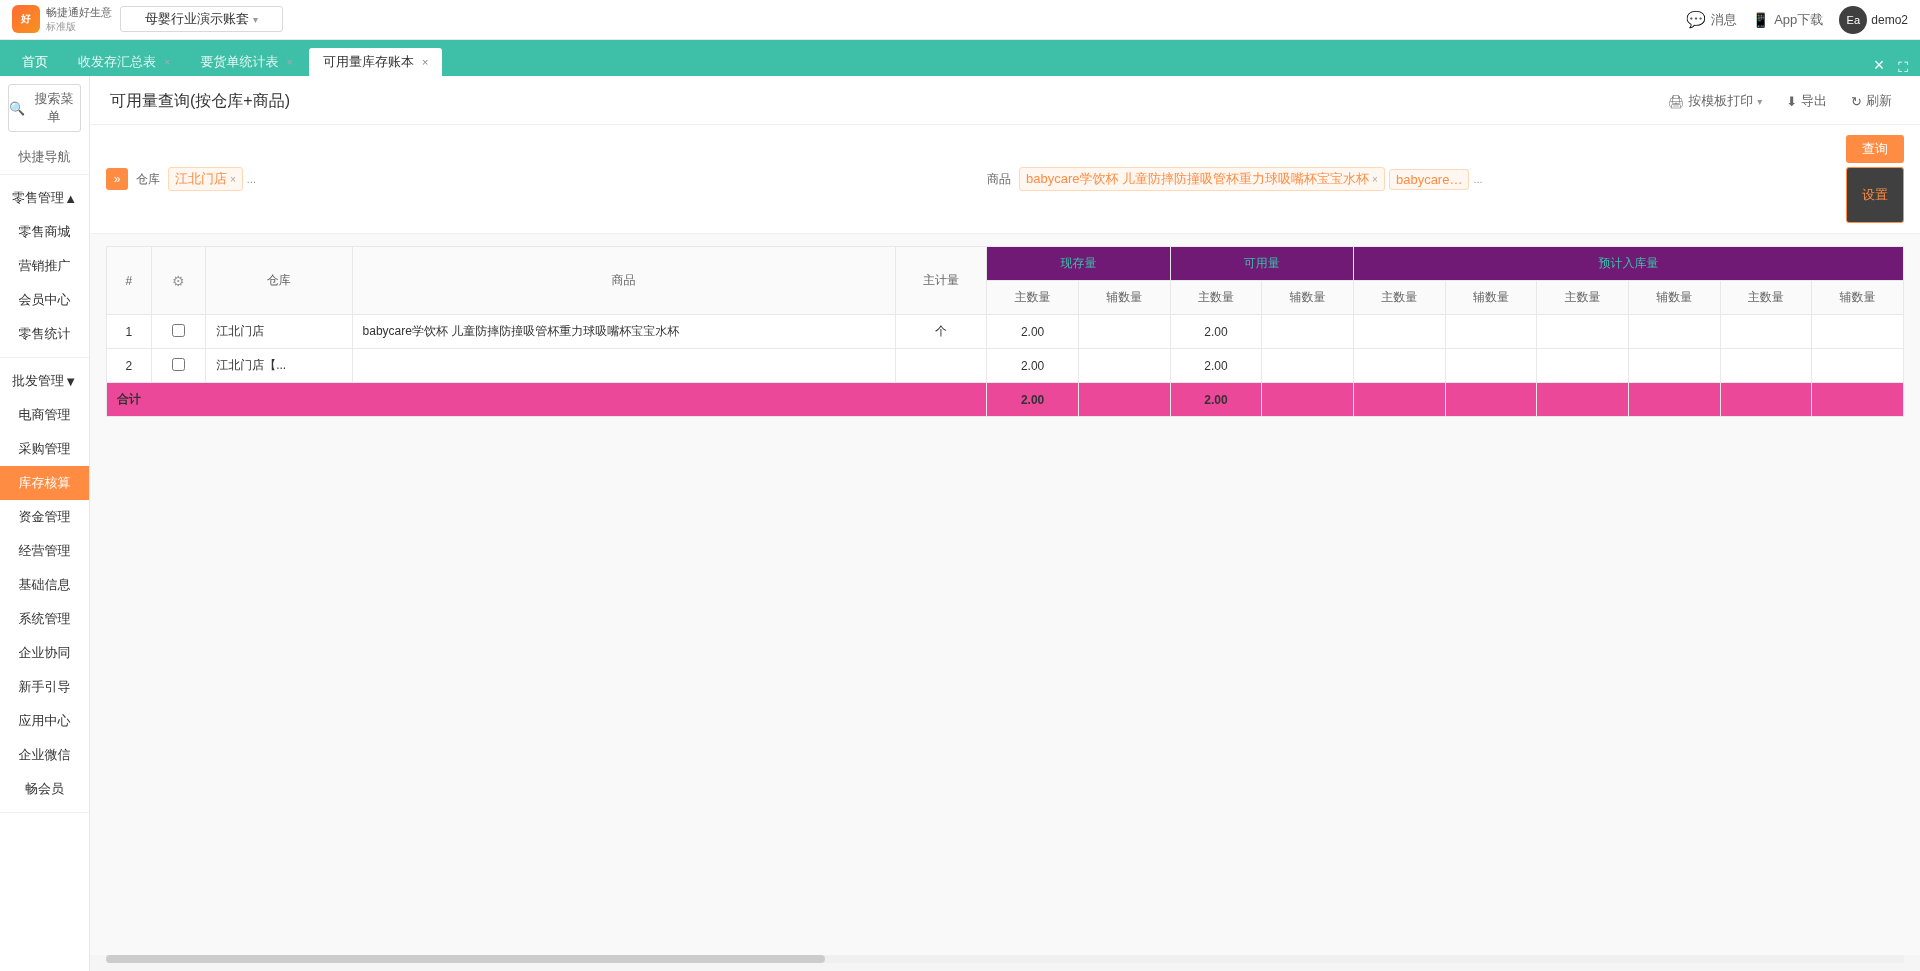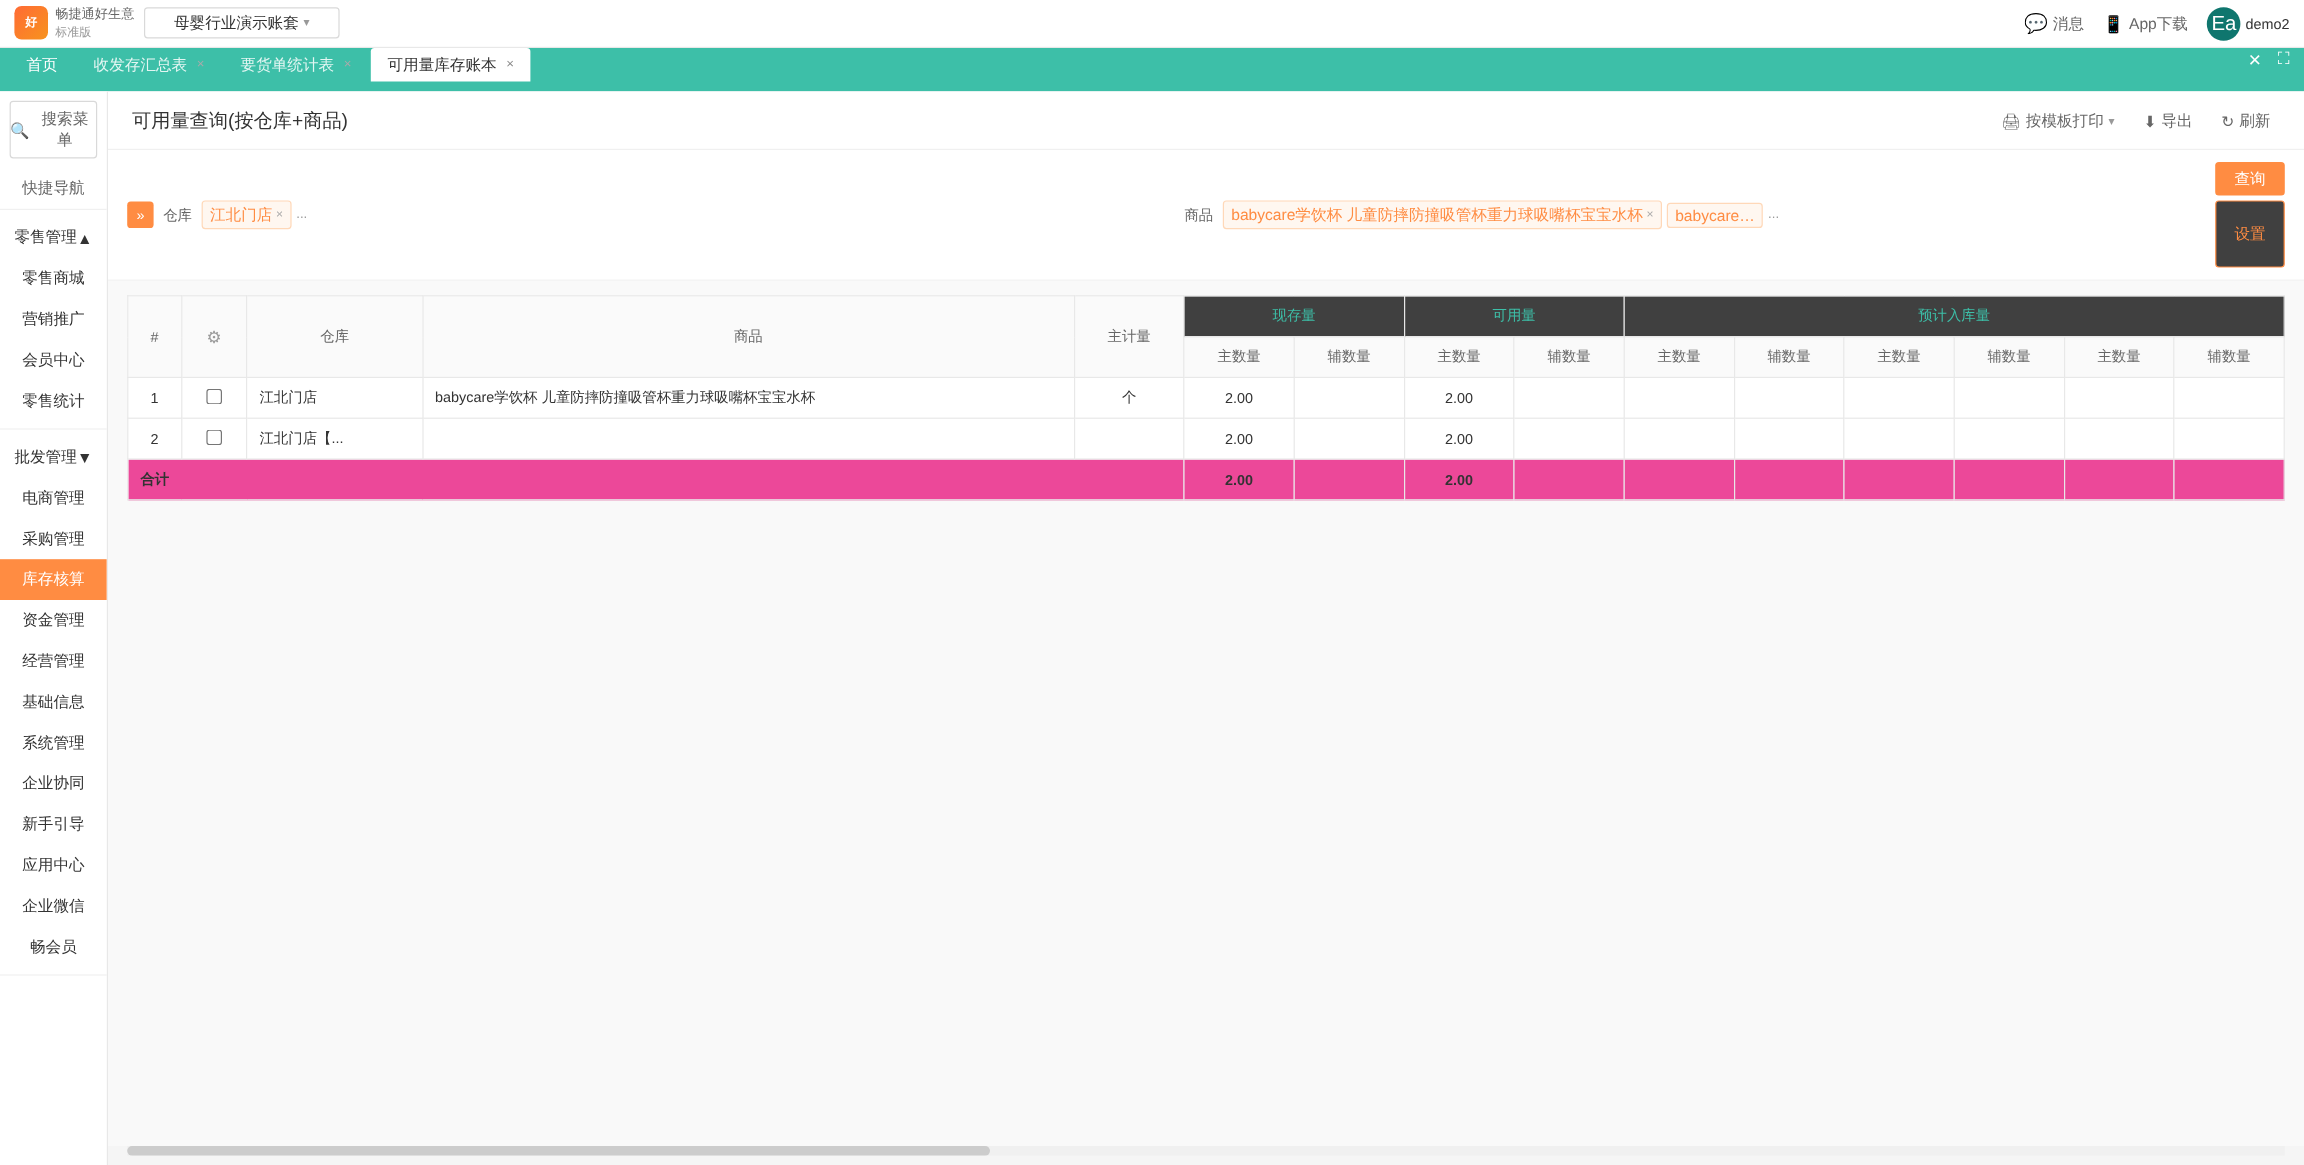--- a/index.html
+++ b/index.html
@@ -18,29 +18,29 @@
     }
     .top-bar-left { display: flex; align-items: center; gap: 8px; }
     .logo-area { display: flex; align-items: center; gap: 6px; }
     .logo-icon { width: 28px; height: 28px; background: linear-gradient(135deg, #ff6b35, #f7931e); border-radius: 6px; display: flex; align-items: center; justify-content: center; color: white; font-size: 10px; font-weight: bold; }
     .logo-text { font-size: 11px; color: #666; line-height: 1.3; }
     .logo-sub { font-size: 10px; color: #999; }
     .dropdown-selector { display: flex; align-items: center; gap: 4px; border: 1px solid #d9d9d9; padding: 3px 24px; border-radius: 3px; cursor: pointer; color: #333; font-size: 12px; min-width: 140px; }
     .dropdown-selector span.arrow { color: #999; font-size: 10px; }
     .top-bar-right { display: flex; align-items: center; gap: 16px; }
     .top-bar-icon-btn { display: flex; align-items: center; gap: 4px; color: #666; cursor: pointer; font-size: 12px; }
-    .avatar { width: 28px; height: 28px; border-radius: 50%; background: #0f766e; display: flex; align-items: center; justify-content: center; color: white; font-size: 17px; overflow: hidden; }
+    .avatar { width: 28px; height: 28px; border-radius: 50%; background: #404040; display: flex; align-items: center; justify-content: center; color: white; font-size: 11px; overflow: hidden; }
     .user-name { font-size: 12px; color: #333; cursor: pointer; }
 
     
     .nav-tabs {
       background: #3dbfa8;
       height: 36px;
       display: flex;
-      align-items: flex-start;
+      align-items: flex-end;
       padding: 0 8px;
       gap: 2px;
       flex-shrink: 0;
     }
     .nav-tab {
       height: 28px;
       padding: 0 14px;
       display: flex;
       align-items: center;
       gap: 6px;
@@ -232,21 +232,21 @@
       padding: 8px 10px;
       text-align: center;
       color: #333;
       font-size: 12px;
     }
     .data-table td.left { text-align: left; }
     .data-table .subtotal-row td { background: #ec4899; font-weight: bold; }
     .th-gear { color: #999; font-size: 14px; cursor: pointer; }
 
     
-    .data-table th.group-header { background: #404040; color: #3dbfa8; margin-top: 37px; }
+    .data-table th.group-header { background: #701a75; color: #3dbfa8; margin-top: 37px; }
 
     
     .table-scroll-bar {
       height: 8px;
       background: #f0f0f0;
       position: relative;
       margin: 0 16px 8px;
     }
     .table-scroll-bar .thumb {
       position: absolute;

